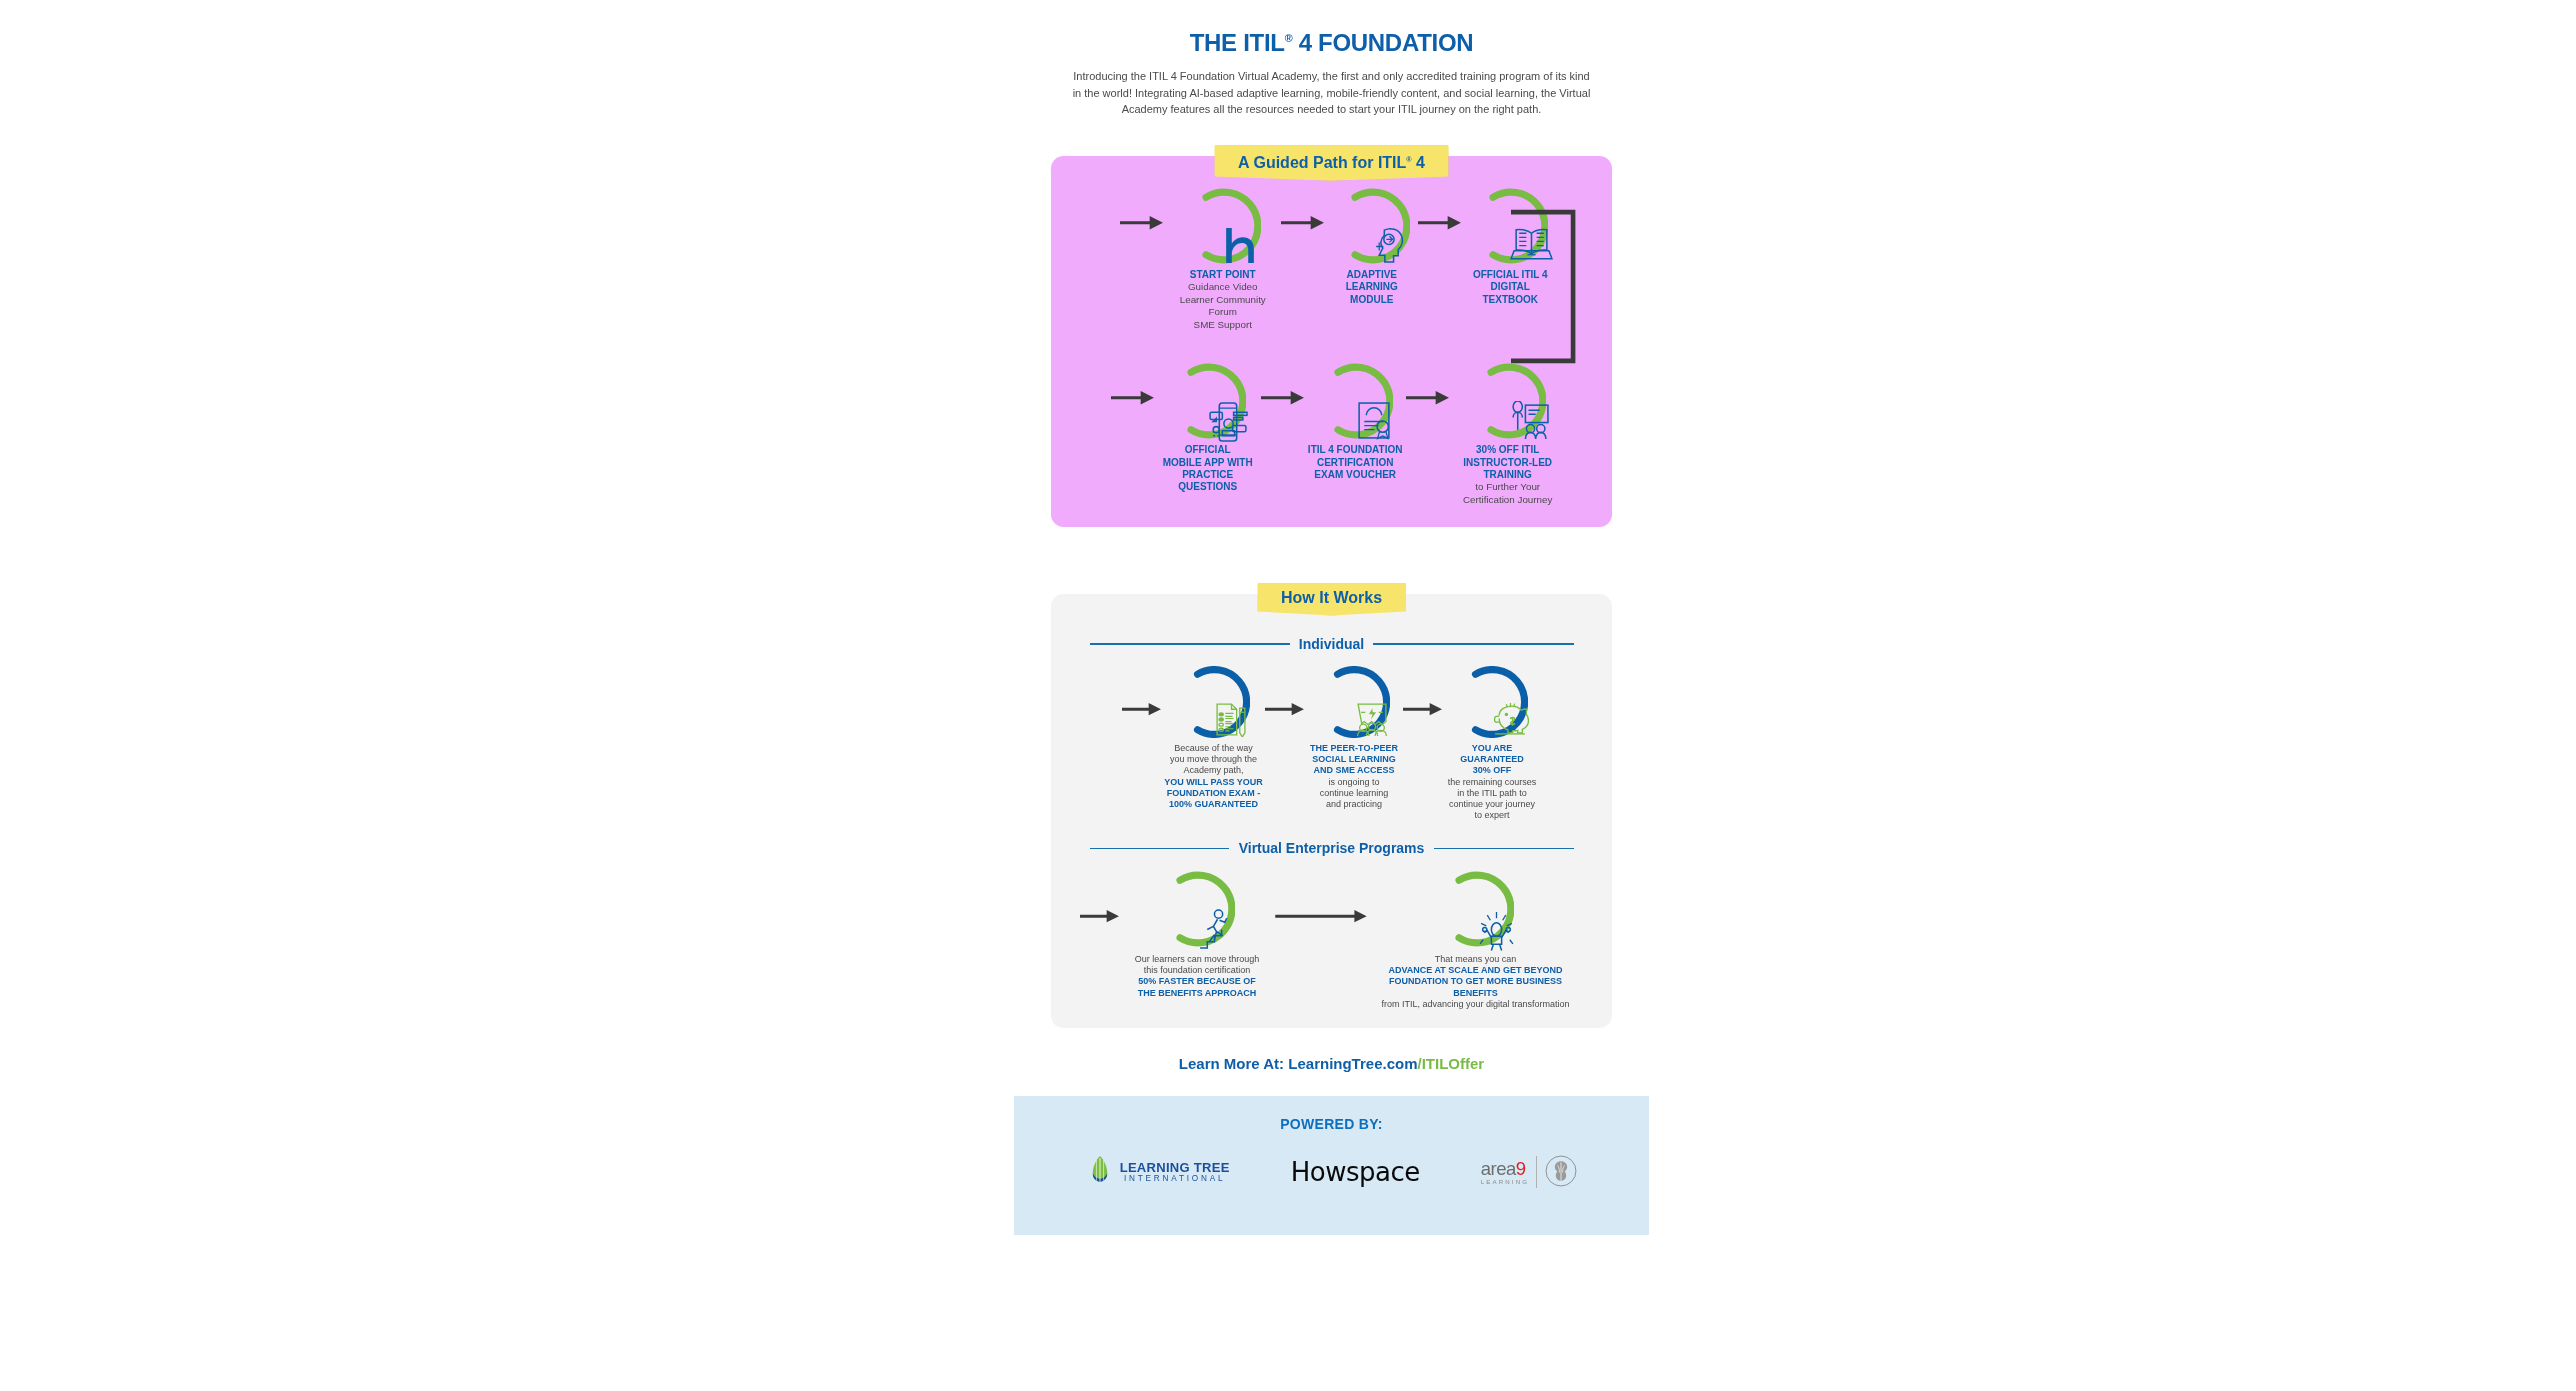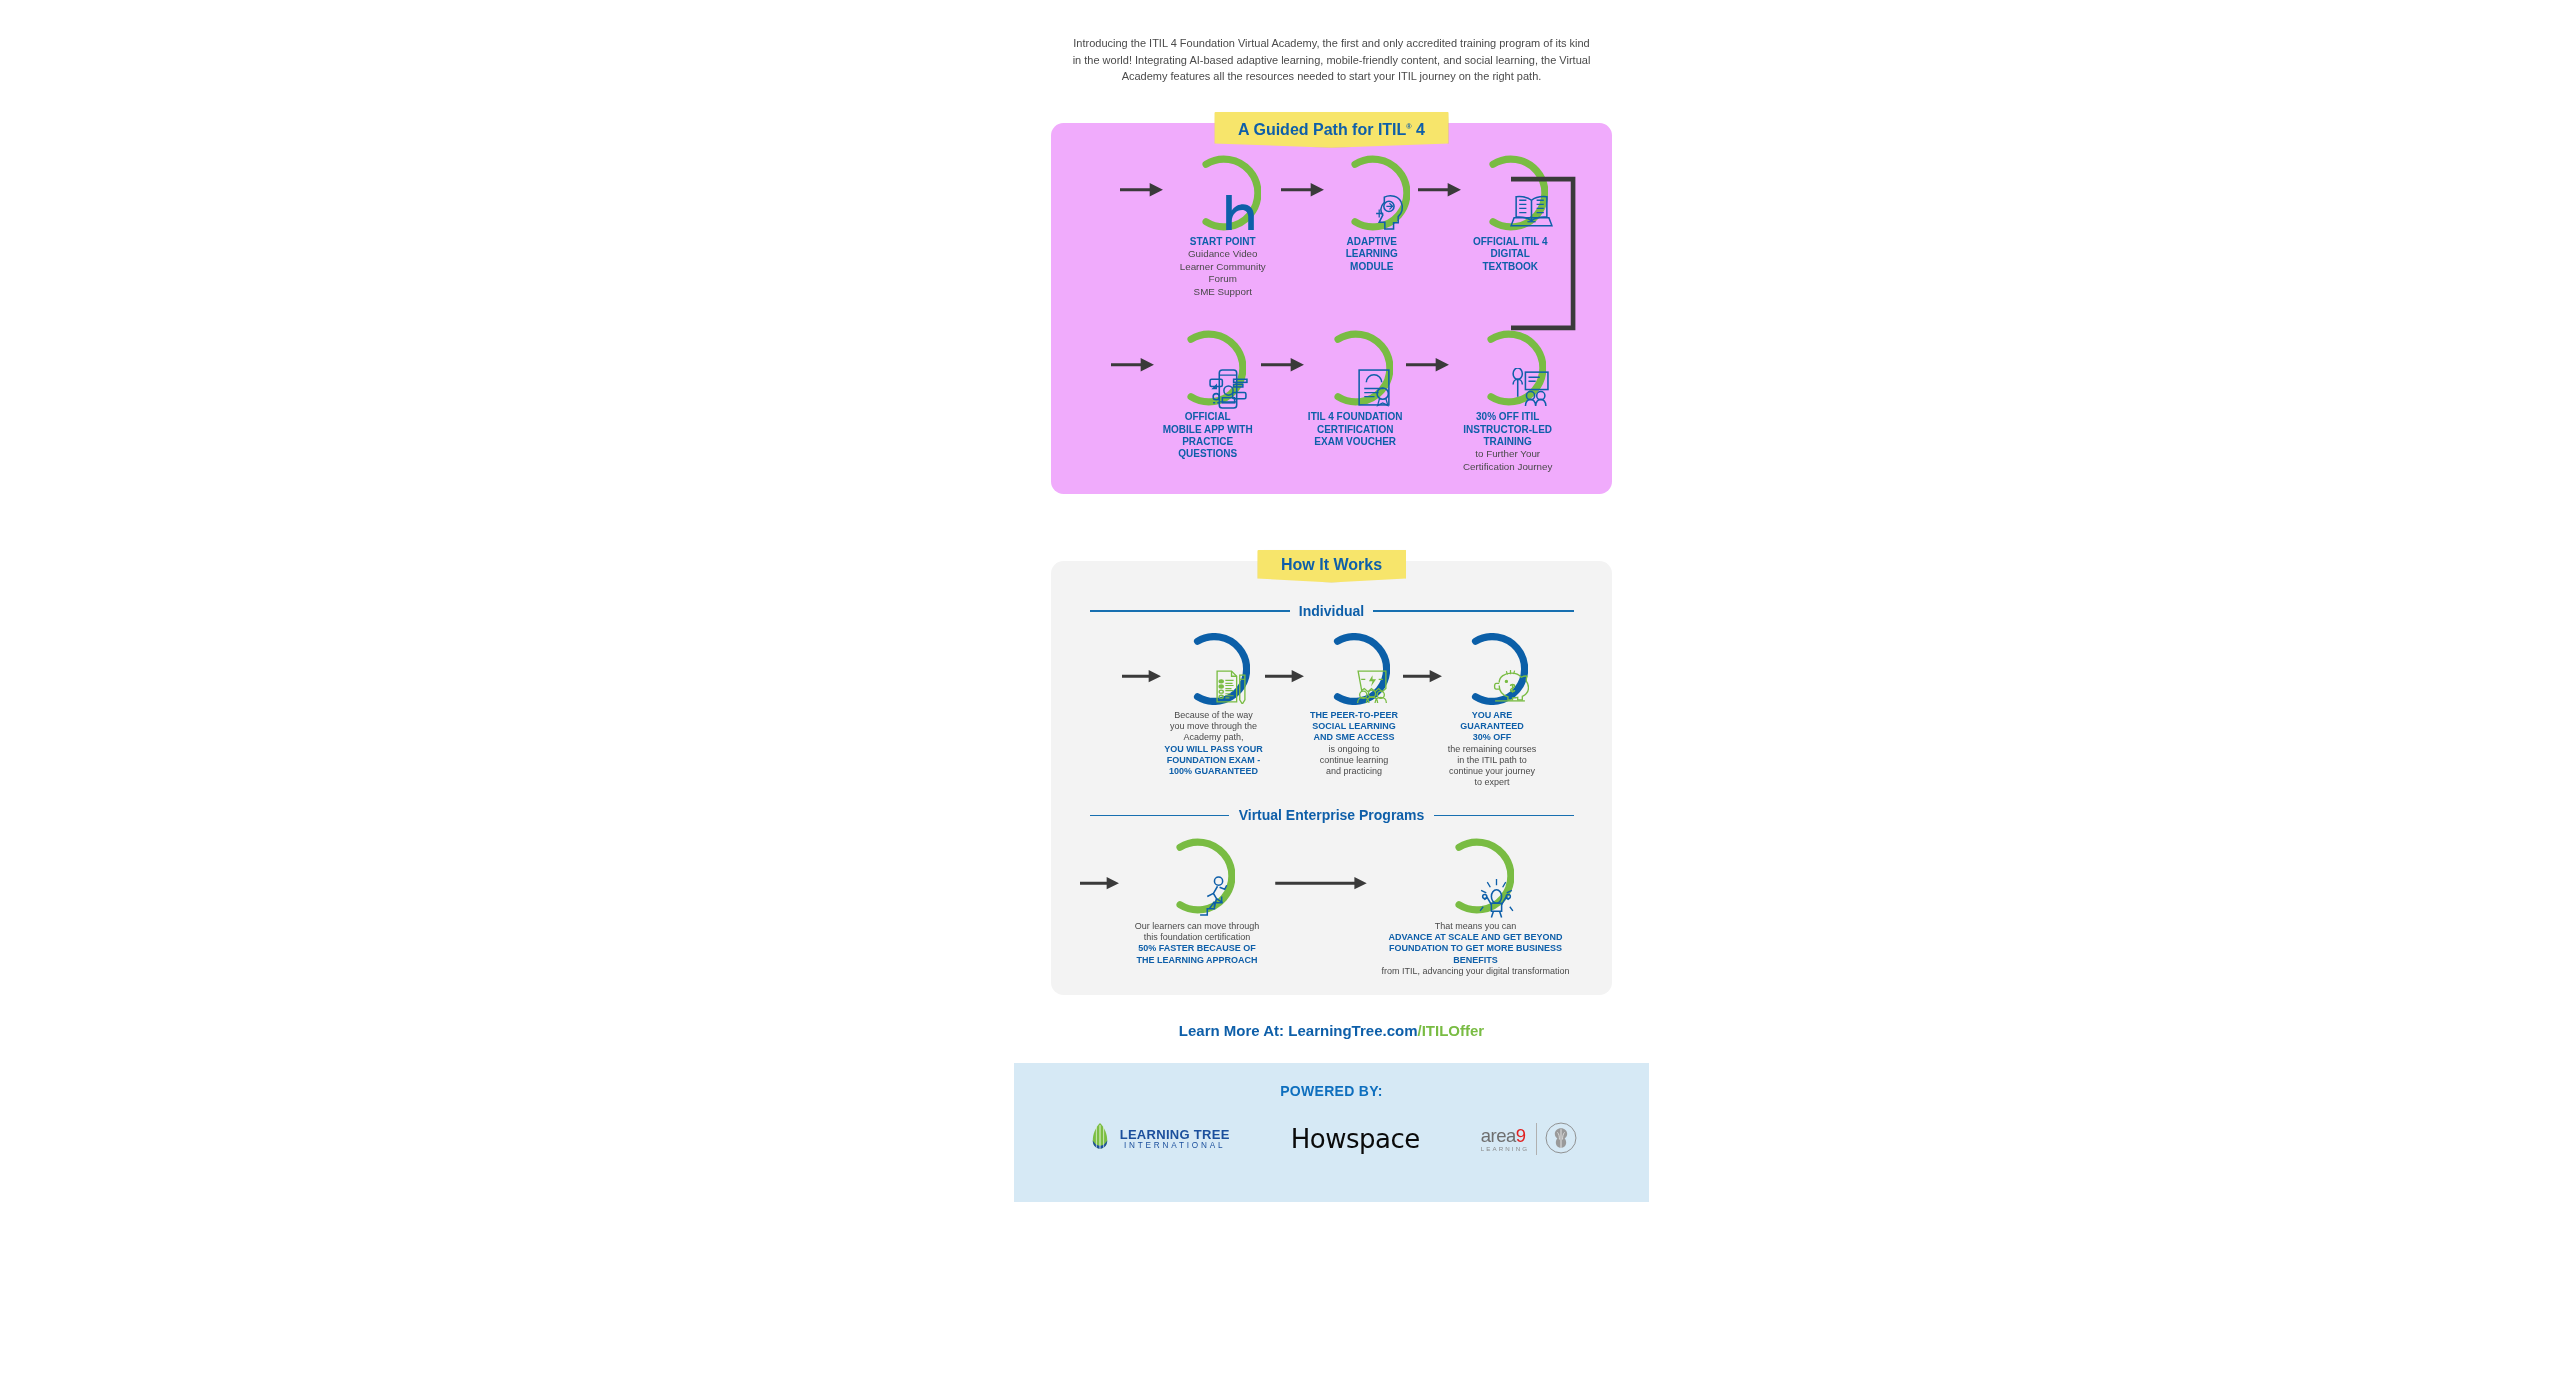--- a/index.html
+++ b/index.html
@@ -228,20 +228,23 @@
   .a9-word .nine { color: #E02020; }
   .a9-sub { font-size: 6.2px; color: #8A8A8A; letter-spacing: 2.1px; }
   .a9-bar { width: 1px; height: 32px; background: #B0B0B0; }
 </style>
 </head>
 <body>
 
 <div class="page">
 
   <div class="header">
+    <div class="title-line">
+      <span>THE ITIL</span><sup>®</sup><span> 4 FOUNDATION</span>
+    </div>
     <div class="intro">Introducing the ITIL 4 Foundation Virtual Academy, the first and only accredited training program of its kind in the world! Integrating AI-based adaptive learning, mobile-friendly content, and social learning, the Virtual Academy features all the resources needed to start your ITIL journey on the right path.</div>
   </div>
 
   <div class="panel guided-panel">
     <div class="tab">
       <span>A Guided Path for ITIL</span><sup>®</sup><span> 4</span>
     </div>
 
     <div class="flow-row" style="padding-left:15.5px;">
 
@@ -549,21 +552,21 @@
               <path d="M40 20l-8 14 6 10-4 16"></path>
               <path d="M38 44l12 8M32 34l-12 6M44 22l10 4 4-8"></path>
               <path d="M34 50l-10 14"></path>
               <path d="M6 76h14V64h14V52h14V40" stroke-width="3"></path>
             </svg>
           </span>
         </div>
         <div class="cap-grey" style="margin-top:7.2px">Our learners can move through</div>
         <div class="cap-grey">this foundation certification</div>
         <div class="cap-blue-b">50% FASTER BECAUSE OF</div>
-        <div class="cap-blue-b">THE LEARNING APPROACH</div>
+        <div class="cap-blue-b">THE BENEFITS APPROACH</div>
       </div>
 
       <span class="arrow" style="margin-top:38px;">
         <svg width="93" height="14.4" viewBox="0 0 180 28">
             <path d="M0 11h154v-9l24 12-24 12v-9H0z" fill="#3A3A3A"></path>
           </svg>
       </span>
 
       <div class="node e-node-1">
         <div class="ring-wrap">

